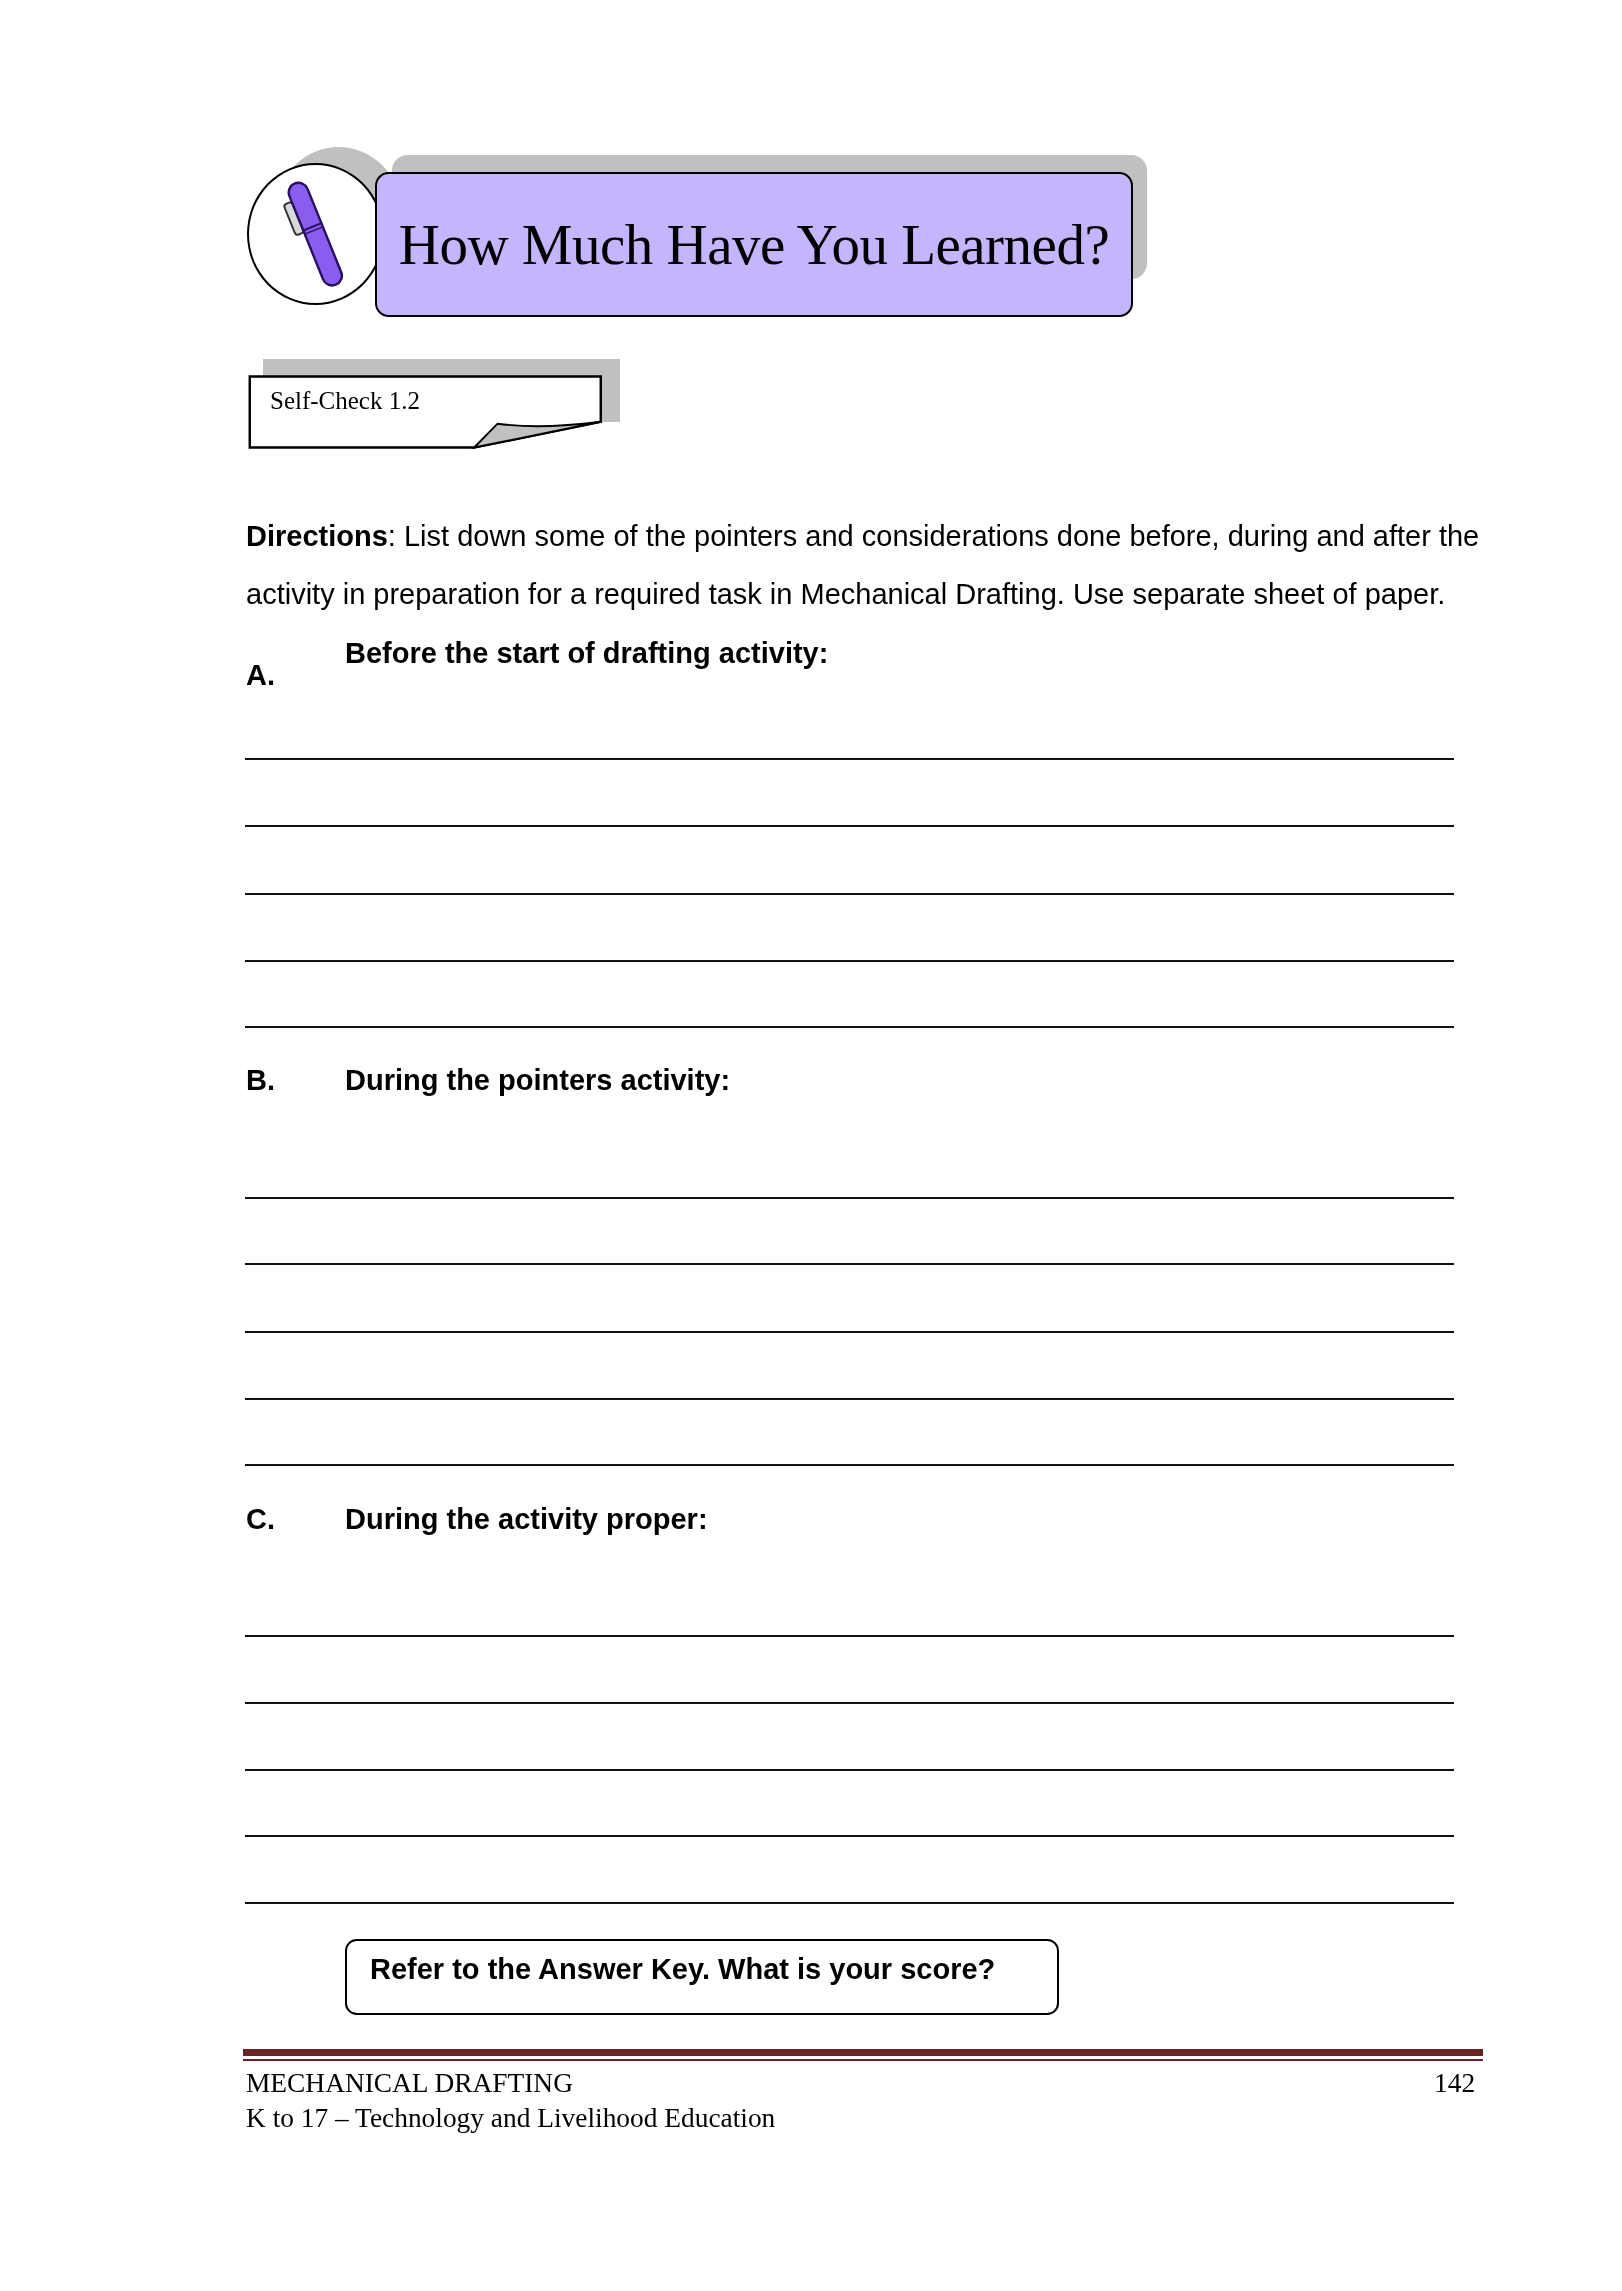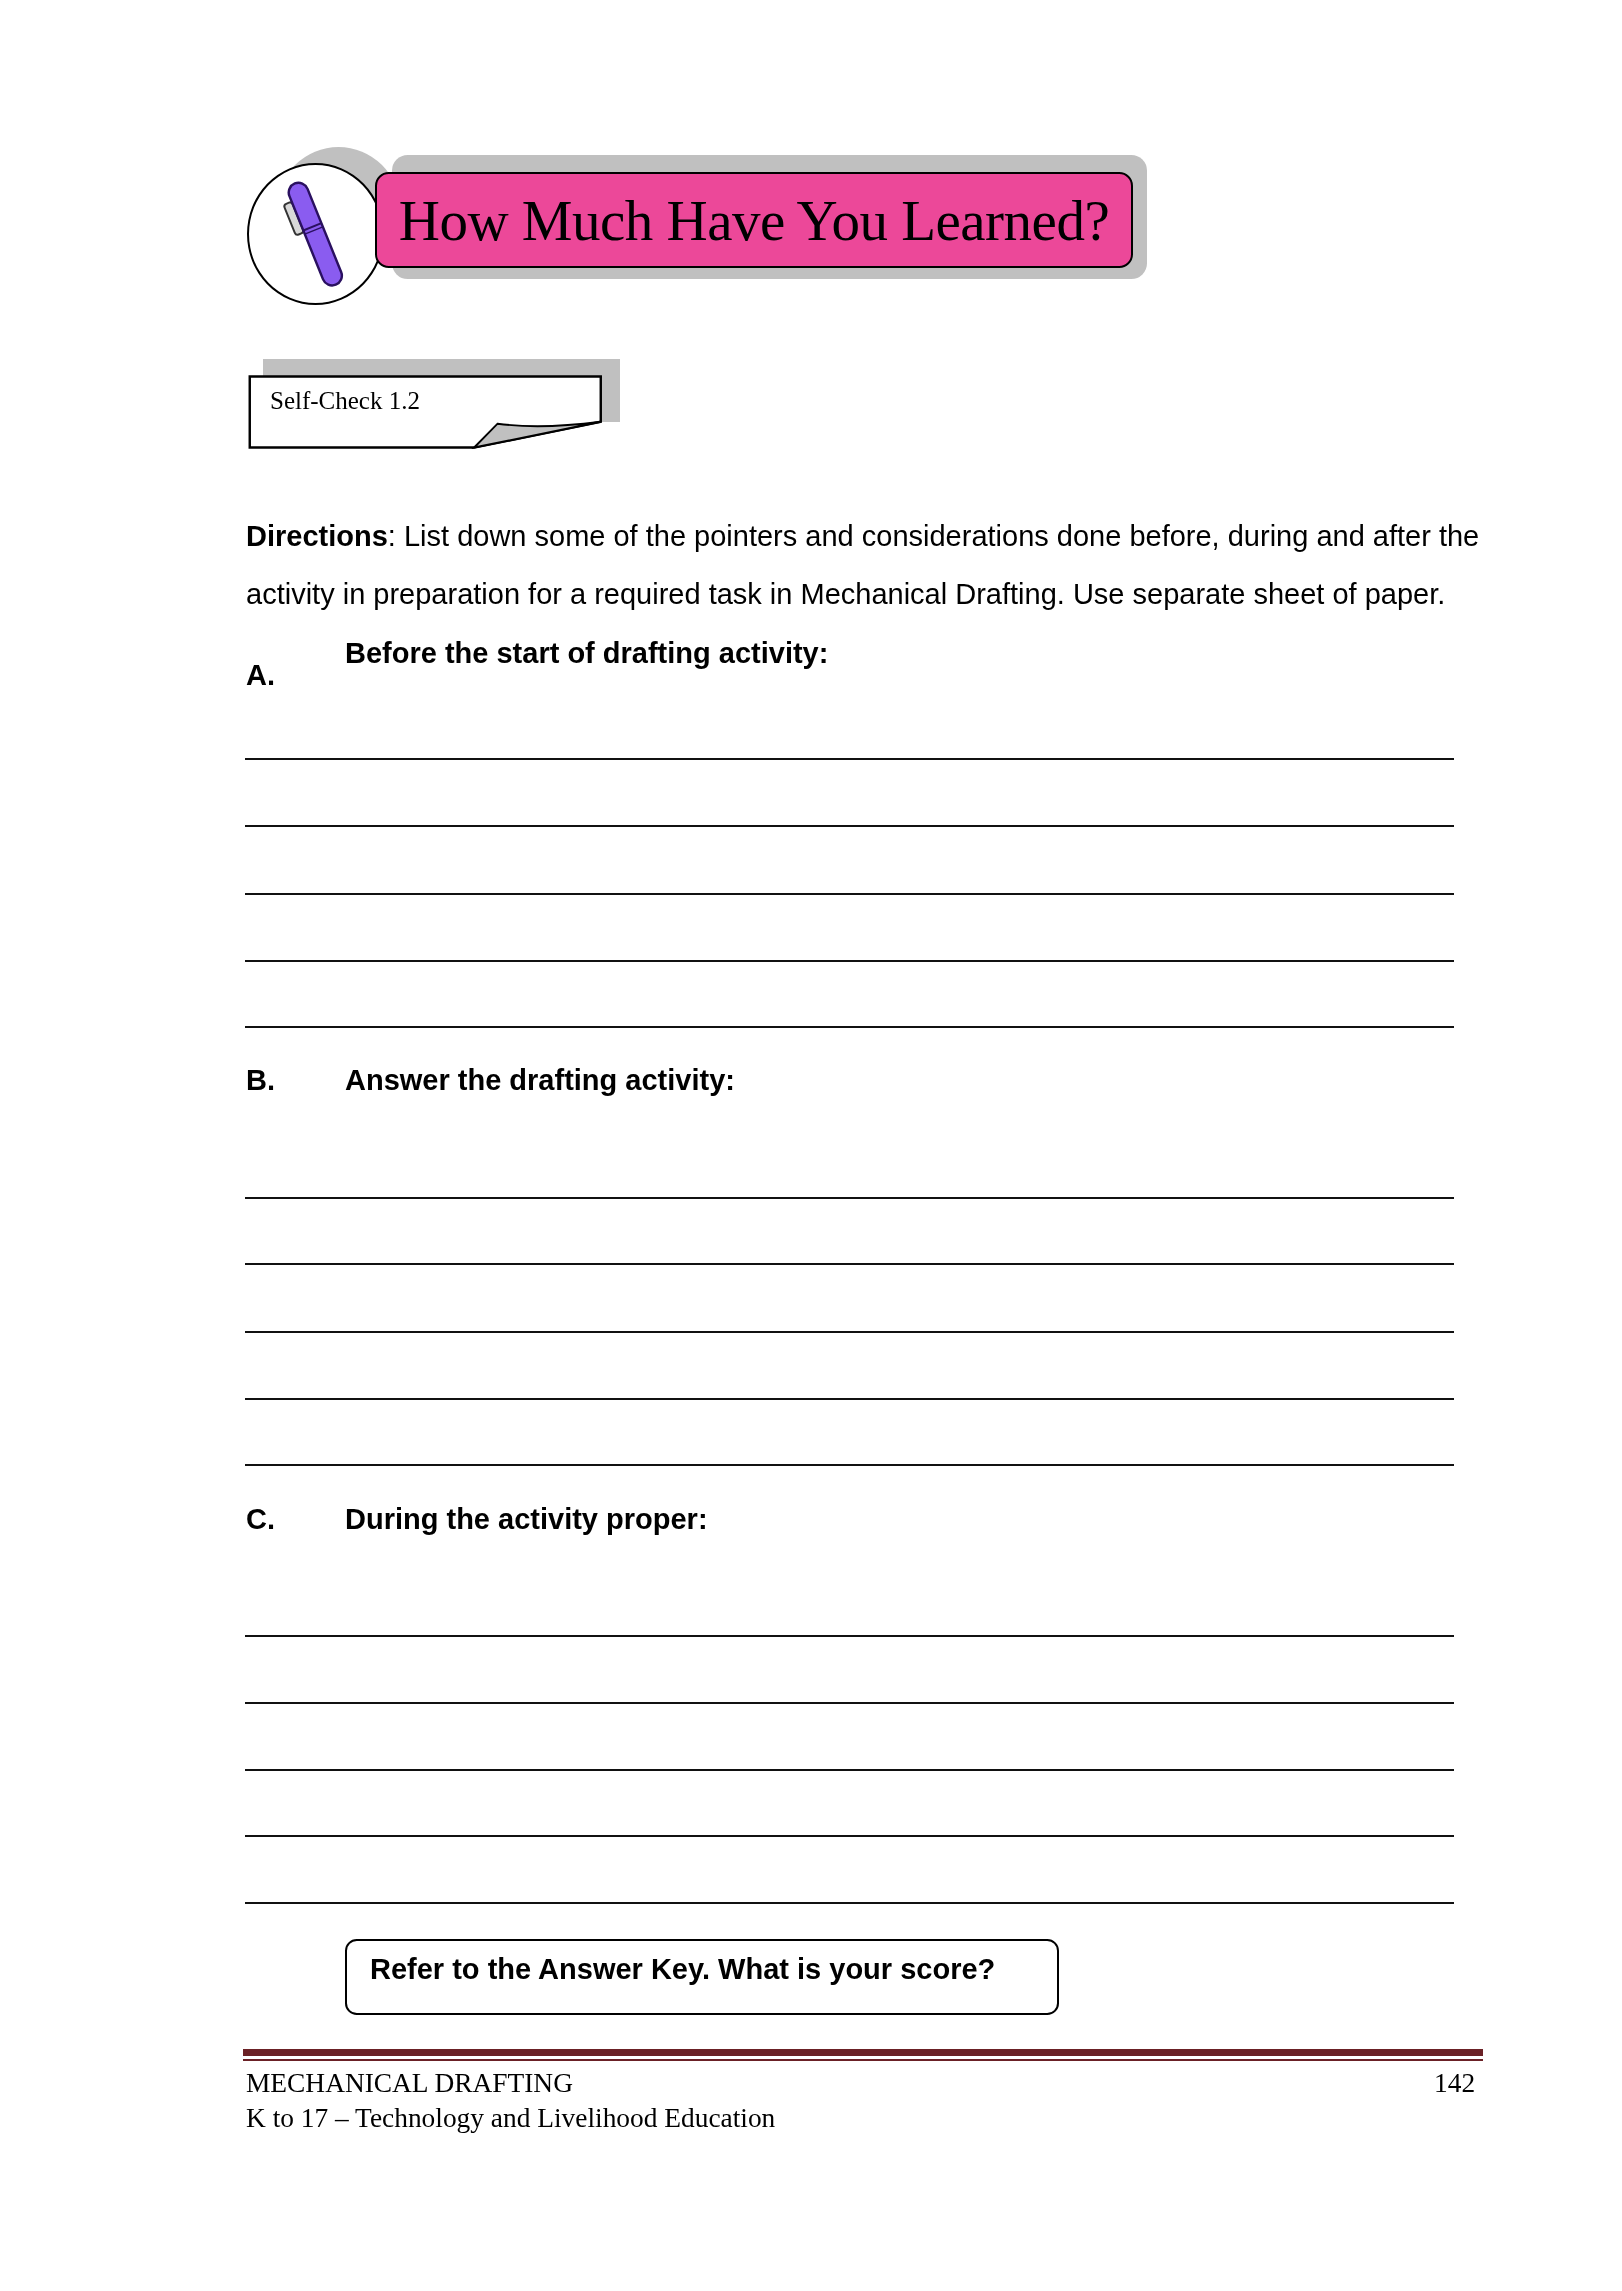--- a/index.html
+++ b/index.html
@@ -3,21 +3,21 @@
   <meta charset="utf-8">
   <style>
     html, body { margin:0; padding:0; background:#ffffff; }
     body { width:1622px; height:2292px; position:relative; overflow:hidden; color:#000; }
     .abs { position:absolute; }
 
     
     .hdr-circle-shadow { left:277px; top:147px; width:123px; height:123px; border-radius:50%; background:#c0c0c0; }
     .hdr-box-shadow { left:392px; top:155px; width:755px; height:124px; border-radius:15.7px; background:#c0c0c0; }
     .hdr-circle { left:247px; top:163px; width:137px; height:142px; border-radius:50%; background:#fff; border:2.5px solid #000; box-sizing:border-box; }
-    .hdr-box { left:375px; top:172px; width:758px; height:96px; border-radius:13.7px; background:#ec4899; border:2.5px solid #000; box-sizing:border-box; display:flex; align-items:center; justify-content:center; }
+    .hdr-box { left:375px; top:172px; width:758px; height:145px; border-radius:13.7px; background:#c4b5fd; border:2.5px solid #000; box-sizing:border-box; display:flex; align-items:center; justify-content:center; }
     .hdr-title { font-family:"Liberation Serif", serif; font-size:57px; letter-spacing:-0.5px; }
     .pen { left:279px; top:174px; width:78px; height:118px; }
 
     
     .sc-shadow { left:263px; top:359px; width:357px; height:63px; background:#c0c0c0; }
     .sc-box { left:247px; top:375px; width:357px; height:74px; }
     .sc-label { left:270px; top:387px; font-family:Liberation Serif, serif; font-size:25px; }
 
     
     .directions { left:246px; top:507px; width:1245px; font-family:Liberation Sans, sans-serif; font-size:29px; line-height:58px; }
@@ -65,21 +65,21 @@
 
 <div class="abs sec-head sec-letter" style="top:659px;">A.</div>
 <div class="abs sec-head sec-text" style="top:637px;">Before the start of drafting activity:</div>
 <div class="abs answer-line" style="top:758px;"></div>
 <div class="abs answer-line" style="top:825px;"></div>
 <div class="abs answer-line" style="top:893px;"></div>
 <div class="abs answer-line" style="top:960px;"></div>
 <div class="abs answer-line" style="top:1026px;"></div>
 
 <div class="abs sec-head sec-letter" style="top:1064px;">B.</div>
-<div class="abs sec-head sec-text" style="top:1064px;">Answer the drafting activity:</div>
+<div class="abs sec-head sec-text" style="top:1064px;">During the pointers activity:</div>
 <div class="abs answer-line" style="top:1197px;"></div>
 <div class="abs answer-line" style="top:1263px;"></div>
 <div class="abs answer-line" style="top:1331px;"></div>
 <div class="abs answer-line" style="top:1398px;"></div>
 <div class="abs answer-line" style="top:1464px;"></div>
 
 <div class="abs sec-head sec-letter" style="top:1503px;">C.</div>
 <div class="abs sec-head sec-text" style="top:1503px;">During the activity proper:</div>
 <div class="abs answer-line" style="top:1635px;"></div>
 <div class="abs answer-line" style="top:1702px;"></div>

